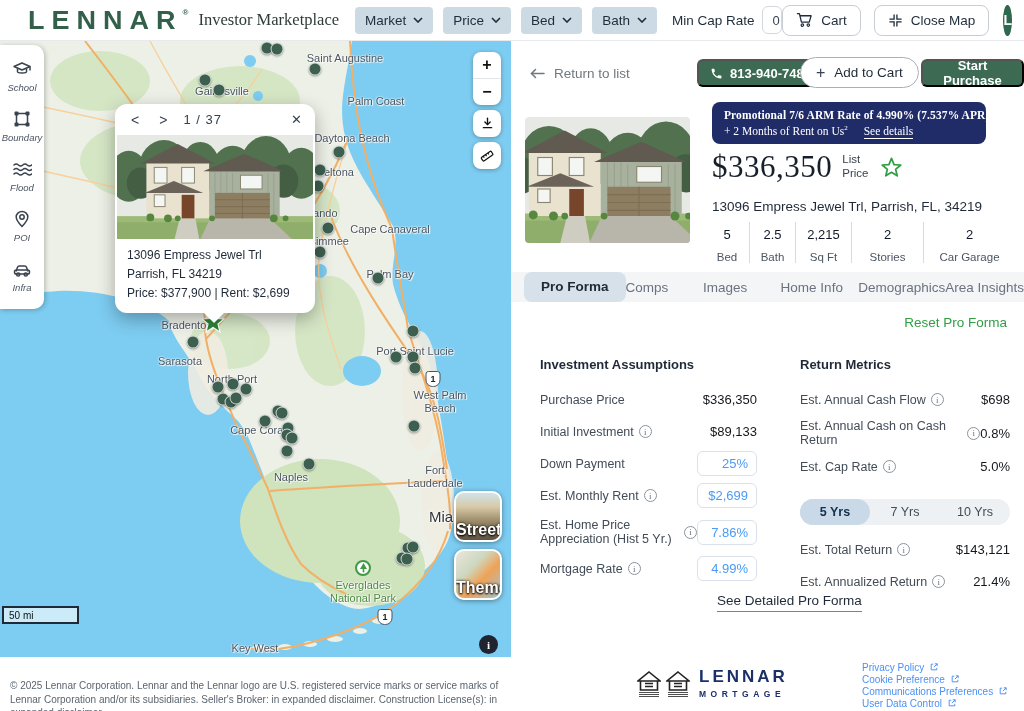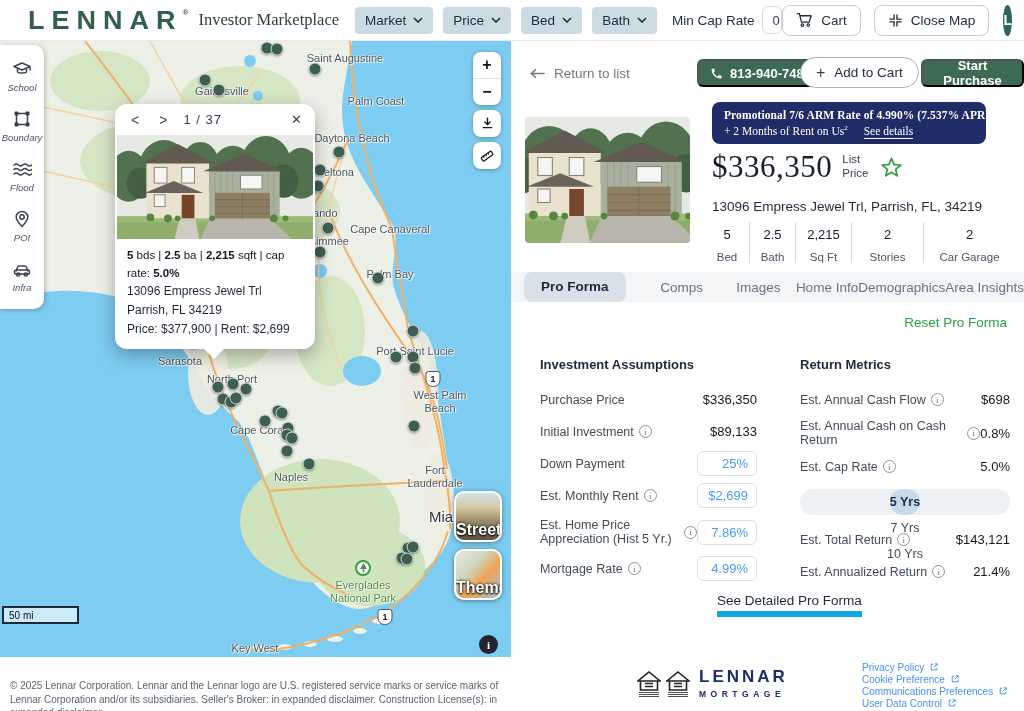--- a/index.html
+++ b/index.html
@@ -83,37 +83,37 @@
   .fav-star { cursor:pointer; margin-left:2px; }
 
   .addr { position:absolute; left:201px; top:158px; font-size:13.5px; color:#1f2937; }
   .stats { position:absolute; left:194px; top:181px; display:flex; }
   .stat { text-align:center; padding-top:5px; }
   .stat + .stat { border-left:1px solid #d8dce1; }
   .stat .v { font-size:13px; color:#111827; }
   .stat .l { font-size:11.5px; color:#4b5563; margin-top:9px; }
 
   .tabbar { position:absolute; left:0; top:231px; width:513px; height:30px; background:#f3f5f7; display:flex; align-items:center; }
-  .tab { font-size:13.5px; color:#6b7280; cursor:pointer; text-align:right; flex:1; white-space:nowrap; }
+  .tab { font-size:13.5px; color:#6b7280; cursor:pointer; text-align:left; flex:1; white-space:nowrap; }
   .tab.active { flex:none; margin-left:13px; background:#d7e1e9; border-radius:8px; height:30px; line-height:30px; padding:0 17px; color:#1f2937; font-weight:bold; }
   .reset-link { position:absolute; right:17px; top:274px; font-size:13.5px; color:#2f9e44; cursor:pointer; }
 
   .col { position:absolute; top:316px; }
   .col-a { left:29px; width:217px; }
   .col-m { left:289px; width:210px; }
   .col-title { font-size:13px; font-weight:bold; color:#1f2937; margin-bottom:15px; }
   .row { display:flex; align-items:center; justify-content:space-between; min-height:25px; margin-top:7px; }
   .row .lab { font-size:12.5px; color:#424c57; display:flex; align-items:center; gap:5px; }
   .row .val { font-size:13px; color:#14181d; }
   .ibox { width:60px; height:25px; border:1px solid #d9e2ea; border-radius:6px; text-align:right; padding-right:8px; font-size:13px; color:#4a9af5; outline:none; background:#fff; font-family:"Liberation Sans",sans-serif; }
   .info-i { width:13px; height:13px; border:1px solid #8a939d; border-radius:50%; color:#6b7280; font-size:9px; font-family:"Liberation Serif",serif; display:inline-flex; align-items:center; justify-content:center; flex:none; }
-  .seg { height:26px; background:#eef1f4; border-radius:14px; display:flex; align-items:center; margin-top:10px;flex-direction:column; }
+  .seg { height:26px; background:#eef1f4; border-radius:14px; display:flex; align-items:center; margin-top:20px; }
   .seg .pd { flex:1; text-align:center; font-size:12.5px; color:#424c57; cursor:pointer; height:26px; line-height:26px; }
   .seg .pd.active { background:#c9d9e7; border-radius:14px; color:#13304d; font-weight:bold; }
-  .detailed-link { position:absolute; left:206px; top:552px; font-size:13.5px; color:#1f2937; border-bottom:6px solid #0ea5e9; padding-bottom:3px; cursor:pointer; }
+  .detailed-link { position:absolute; left:206px; top:552px; font-size:13.5px; color:#1f2937; border-bottom:1px solid #0ea5e9; padding-bottom:3px; cursor:pointer; }
 
   
   .footer { position:absolute; left:0; top:657px; width:1024px; height:54px; background:#fff; }
   .disc-link { position:absolute; left:10px; top:6px; font-size:10.5px; color:#4a90f5; cursor:pointer; display:flex; gap:6px; align-items:center; white-space:nowrap; }
   .copyr { position:absolute; left:10px; top:22px; width:508px; font-size:10px; color:#5a646e; line-height:1.35; }
   .mlogo { position:absolute; left:637px; top:11px; display:flex; align-items:center; gap:9px; }
   .eh-icons { display:flex; gap:5px; }
   .mlogo-txt .l1 { font-size:17px; font-weight:900; letter-spacing:3px; color:#1b2f6b; line-height:1; }
   .mlogo-txt .l2 { font-size:8.5px; font-weight:bold; letter-spacing:4.5px; color:#1b2f6b; margin-top:4px; }
   .flinks { position:absolute; left:862px; top:4px; display:flex; flex-direction:column; gap:0px; }
@@ -430,21 +430,20 @@
               <circle cx="52" cy="88" r="4"></circle>
               <circle cx="62" cy="88" r="3"></circle>
               <circle cx="97" cy="88" r="3"></circle>
               <circle cx="160" cy="88" r="4"></circle>
               <circle cx="172" cy="88" r="3"></circle>
             </g>
         </g>
       </svg>
     </div>
     <div class="popup-body">
-      <div class="popup-summary"><b>5</b><span> bds | </span><b>2.5</b><span> ba | </span><b>2,215</b><span> sqft | cap rate: </span><b>5.0%</b></div>
       <div>13096 Empress Jewel Trl</div>
       <div>Parrish, FL 34219</div>
       <div>Price: $377,900 | Rent: $2,699</div>
     </div>
   </div>
 
   <div class="scalebar">50 mi</div>
   <div class="style-btn street-btn">
       <div class="lbl">Street</div>
     </div>

